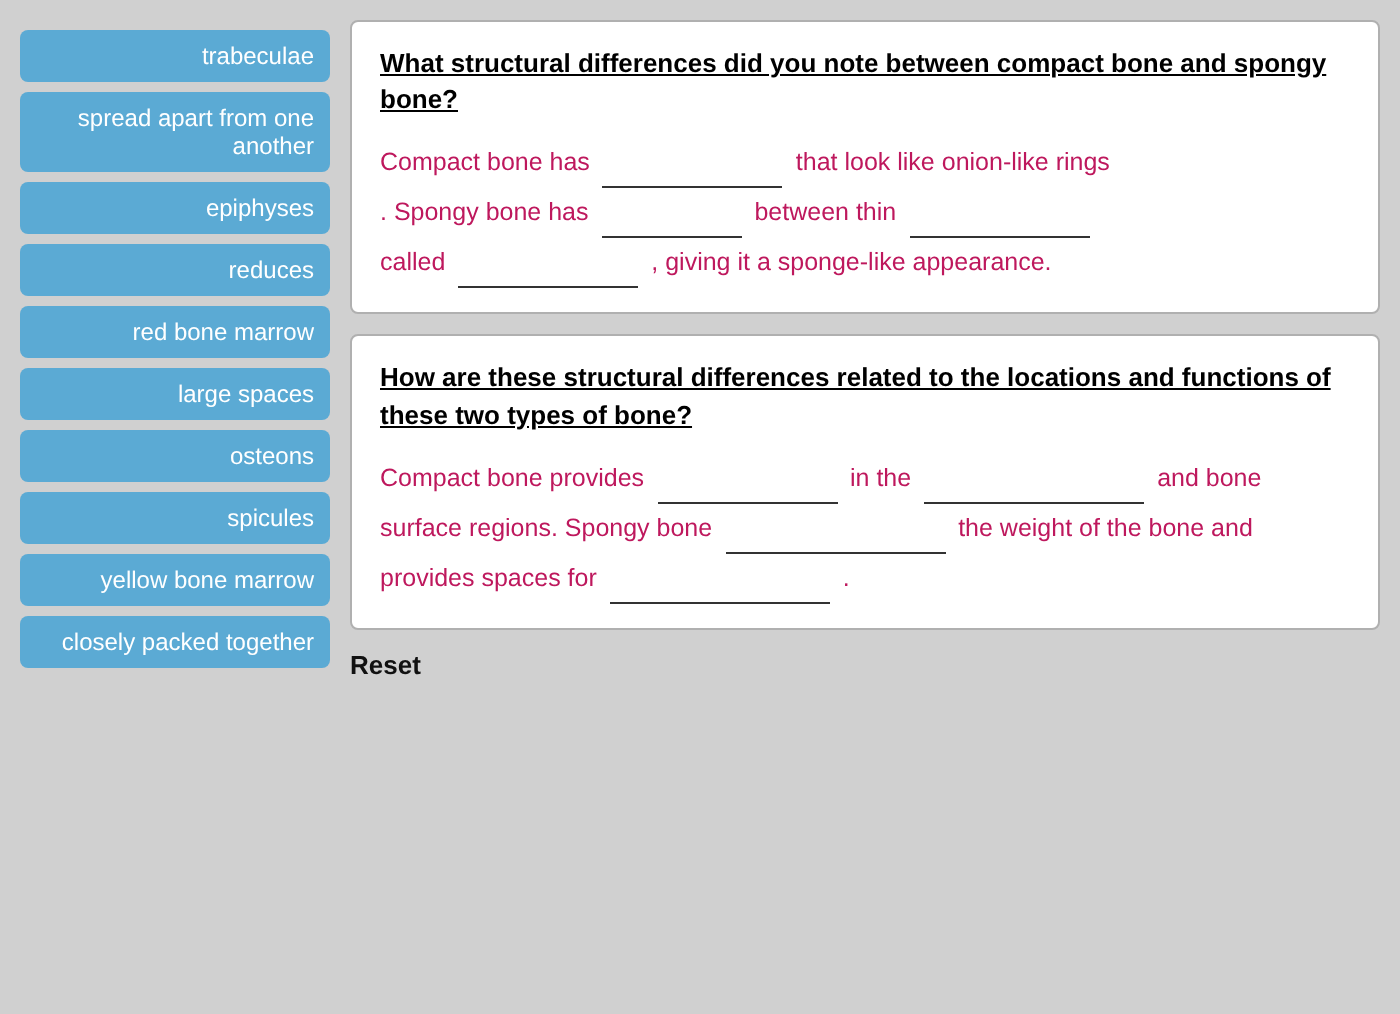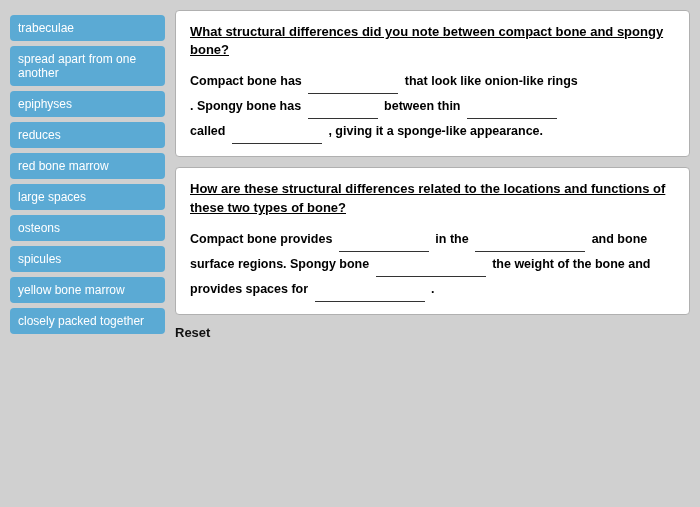--- a/index.html
+++ b/index.html
@@ -19,21 +19,21 @@
       flex-direction: column;
       gap: 5px;
       width: 155px;
       flex-shrink: 0;
       padding-top: 5px;
     }
 
     .drag-item {
       background: #5baad4;
       color: white;
-      text-align: left;
+      text-align: right;
       padding: 6px 8px;
       border-radius: 4px;
       font-size: 12px;
       cursor: grab;
       user-select: none;
     }
 
     .right-panel {
       flex: 1;
       display: flex;
@@ -52,22 +52,21 @@
       font-weight: bold;
       font-size: 13px;
       margin-bottom: 10px;
       line-height: 1.4;
       text-decoration: underline;
     }
 
     .question-body {
       font-size: 12.5px;
       line-height: 2.0;
-      color: #000000;
-      font-weight: bold;
+      color: #be185d;
     }
 
     .blank {
       display: inline-block;
       width: 90px;
       border-bottom: 1px solid #333;
       margin: 0 3px;
       vertical-align: bottom;
       height: 16px;
     }

